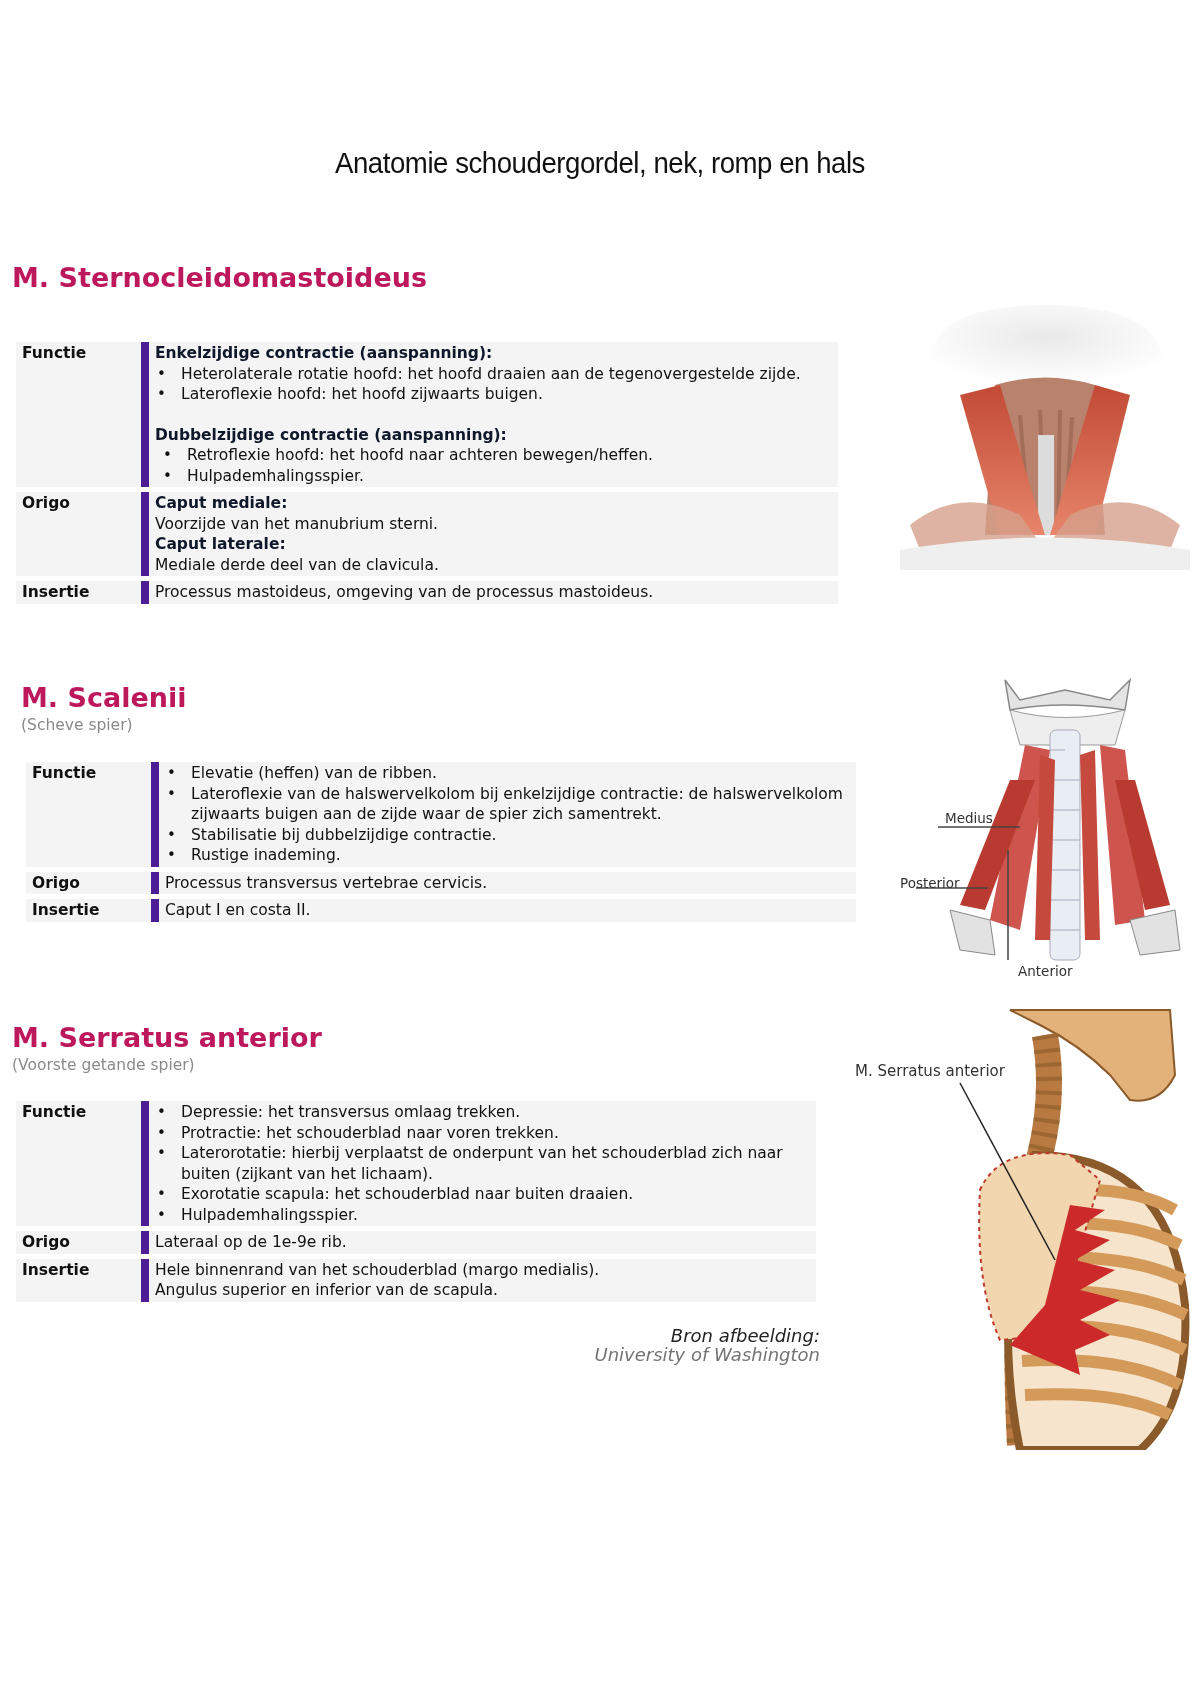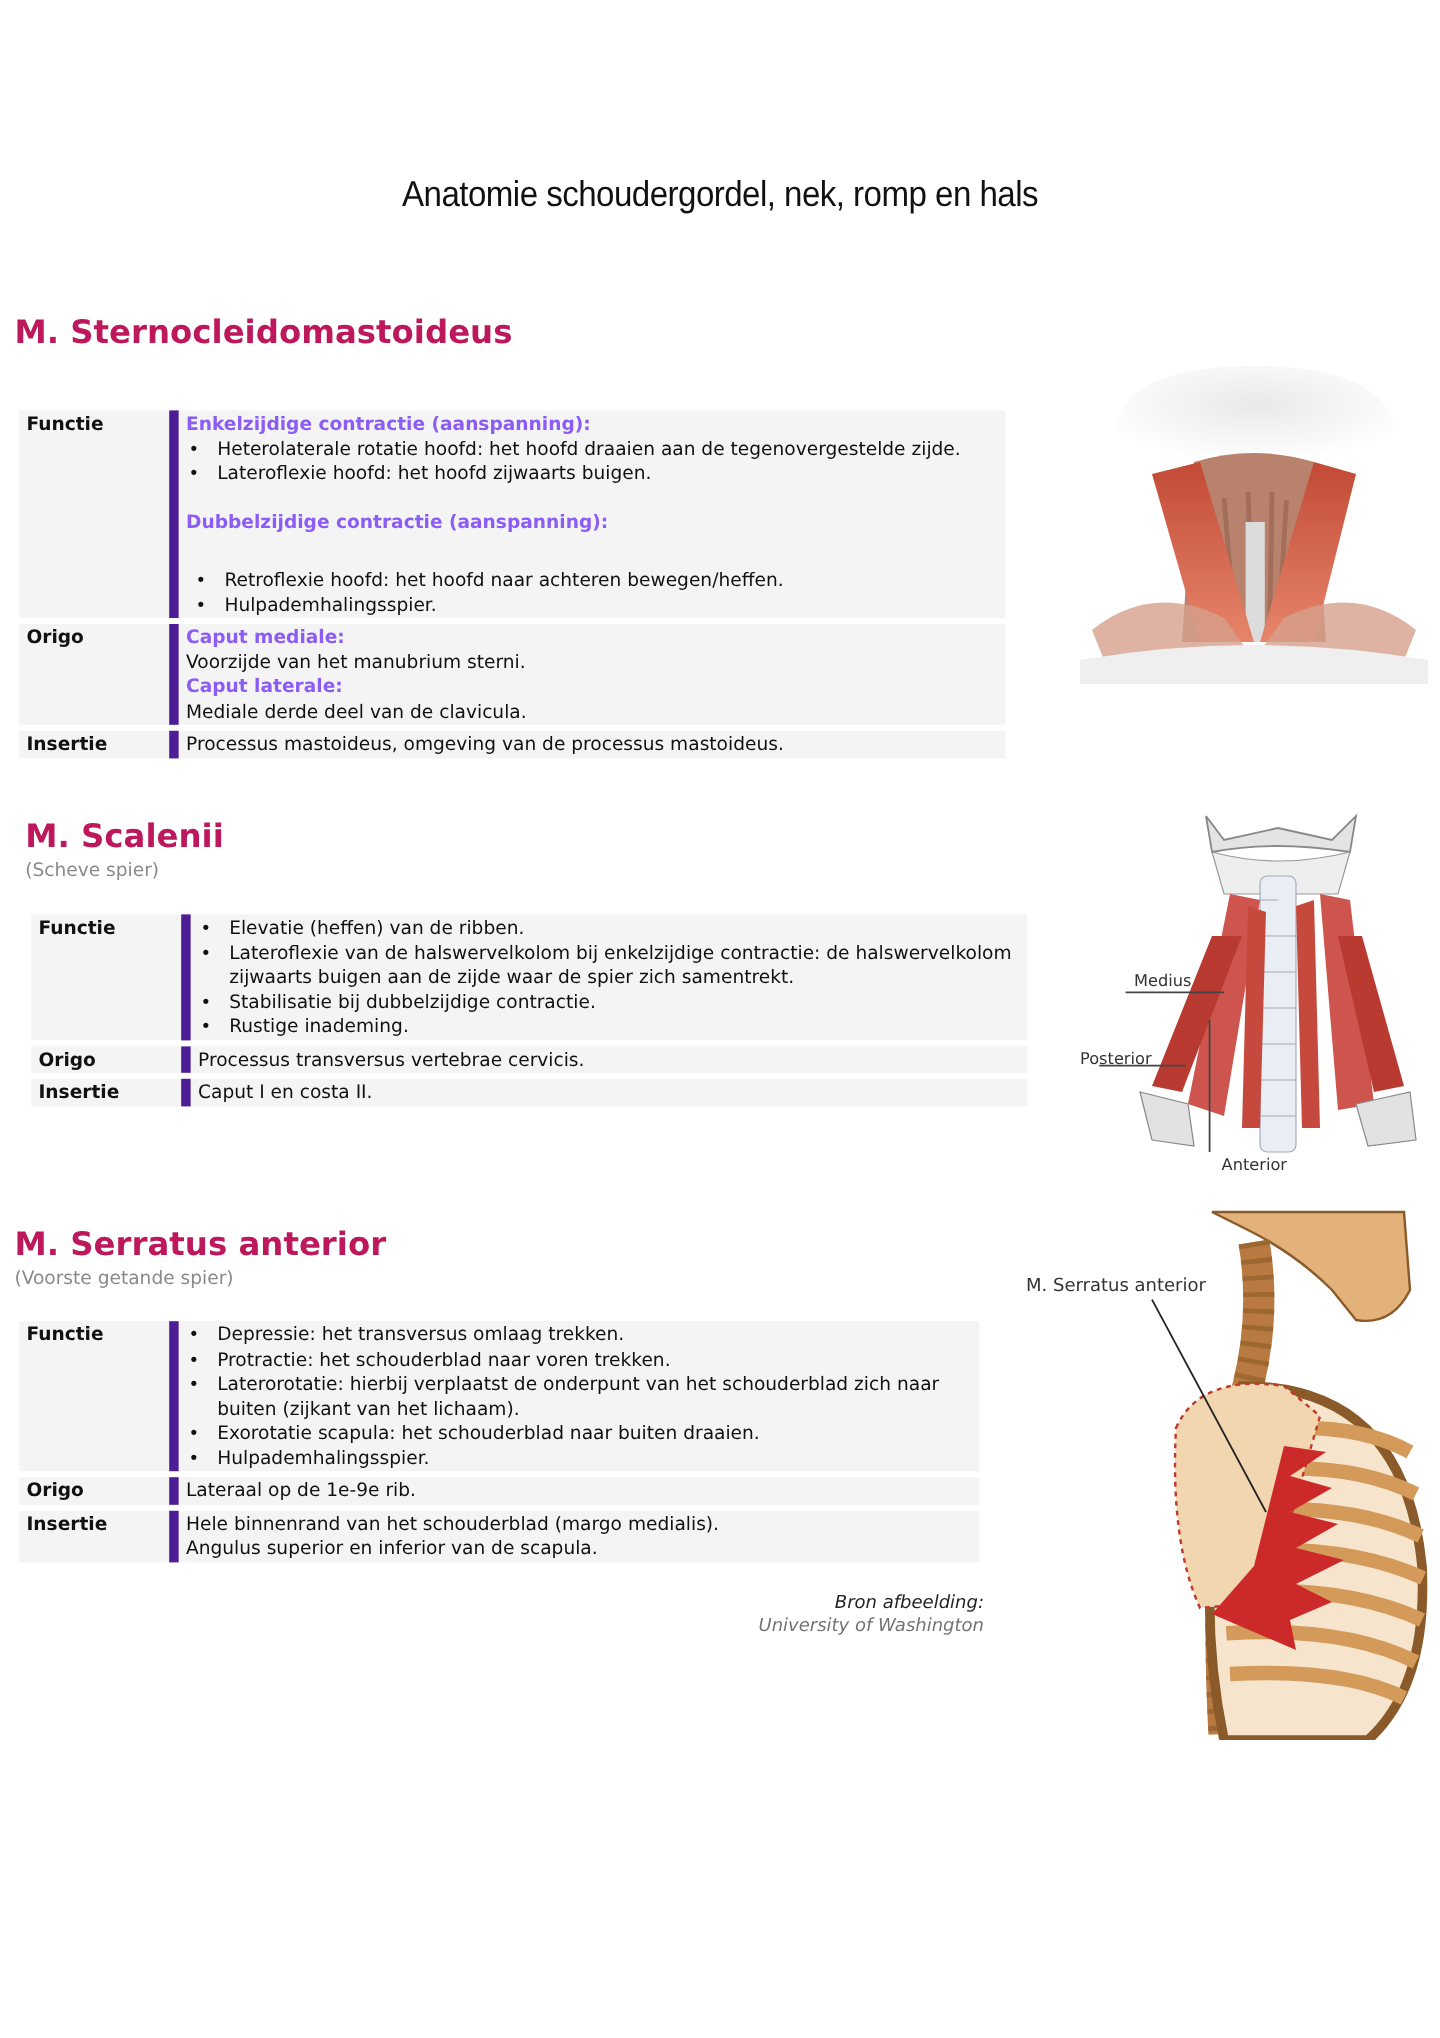--- a/index.html
+++ b/index.html
@@ -9,28 +9,28 @@
                 font-family: "Liberation Sans", sans-serif; font-size: 30px; font-weight: normal;
                 letter-spacing: -0.5px; color: #111; transform: scaleX(0.92); }
   .section { position: absolute; }
   .sec-title { font-family: "DejaVu Sans", sans-serif; font-weight: bold; font-size: 27px;
                color: #be185d; margin: 0; line-height: 32px; }
   .sec-sub { font-size: 15.5px; color: #8a8a8a; margin: 0; line-height: 22px; }
   table.muscle { border-collapse: separate; border-spacing: 0 5px; position: absolute; font-size: 15.5px; }
   table.muscle td { background: #f4f4f4; vertical-align: top; padding: 1px 6px; line-height: 20.5px; }
   table.muscle td.lbl { font-weight: bold; color: #111; }
   td.lbl { border-right: 8px solid #4c1d95; }
-  .grey-head { font-weight: bold; color: #8b5cf6; display: block; }
+  .grey-head { font-weight: bold; color: #0f172a; display: block; }
   ul { margin: 0; padding: 0; list-style: none; }
   ul li { position: relative; padding-left: 26px; }
   ul li::before { content: "\2022"; position: absolute; left: 2px; top: 0; font-size: 15px; }
   .spacer { height: 20px; }
   .figure { position: absolute; }
   .fig-label { position: absolute; font-family: "DejaVu Sans", sans-serif; font-size: 13.5px; color: #333; }
-  .credit { position: absolute; text-align: right; font-style: italic; font-size: 15px; line-height: 19px; }
+  .credit { position: absolute; text-align: right; font-style: italic; font-size: 18px; line-height: 19px; }
   .credit .c1 { color: #222; }
   .credit .c2 { color: #737373; }
 </style>
 </head>
 <body>
 
 <div class="page-title">Anatomie schoudergordel, nek, romp en hals</div>
 
 <div class="section" style="top:262px; left:12px;">
   <h2 class="sec-title">M. Sternocleidomastoideus</h2>
@@ -41,21 +41,21 @@
       <tr>
     <td class="lbl" style="width:113px;">Functie</td>
     <td>
       <span class="grey-head">Enkelzijdige contractie (aanspanning):</span>
       <ul>
         <li>Heterolaterale rotatie hoofd: het hoofd draaien aan de tegenovergestelde zijde.</li>
         <li>Lateroflexie hoofd: het hoofd zijwaarts buigen.</li>
       </ul>
       <div class="spacer"></div>
       <span class="grey-head">Dubbelzijdige contractie (aanspanning):</span>
-      <ul style="padding-left:6px;margin-top:28px;">
+      <ul style="padding-left:6px;">
         <li>Retroflexie hoofd: het hoofd naar achteren bewegen/heffen.</li>
         <li>Hulpademhalingsspier.</li>
       </ul>
     </td>
   </tr>
   <tr>
     <td class="lbl">Origo</td>
     <td>
       <span class="grey-head">Caput mediale:</span>
       <div>Voorzijde van het manubrium sterni.</div>

